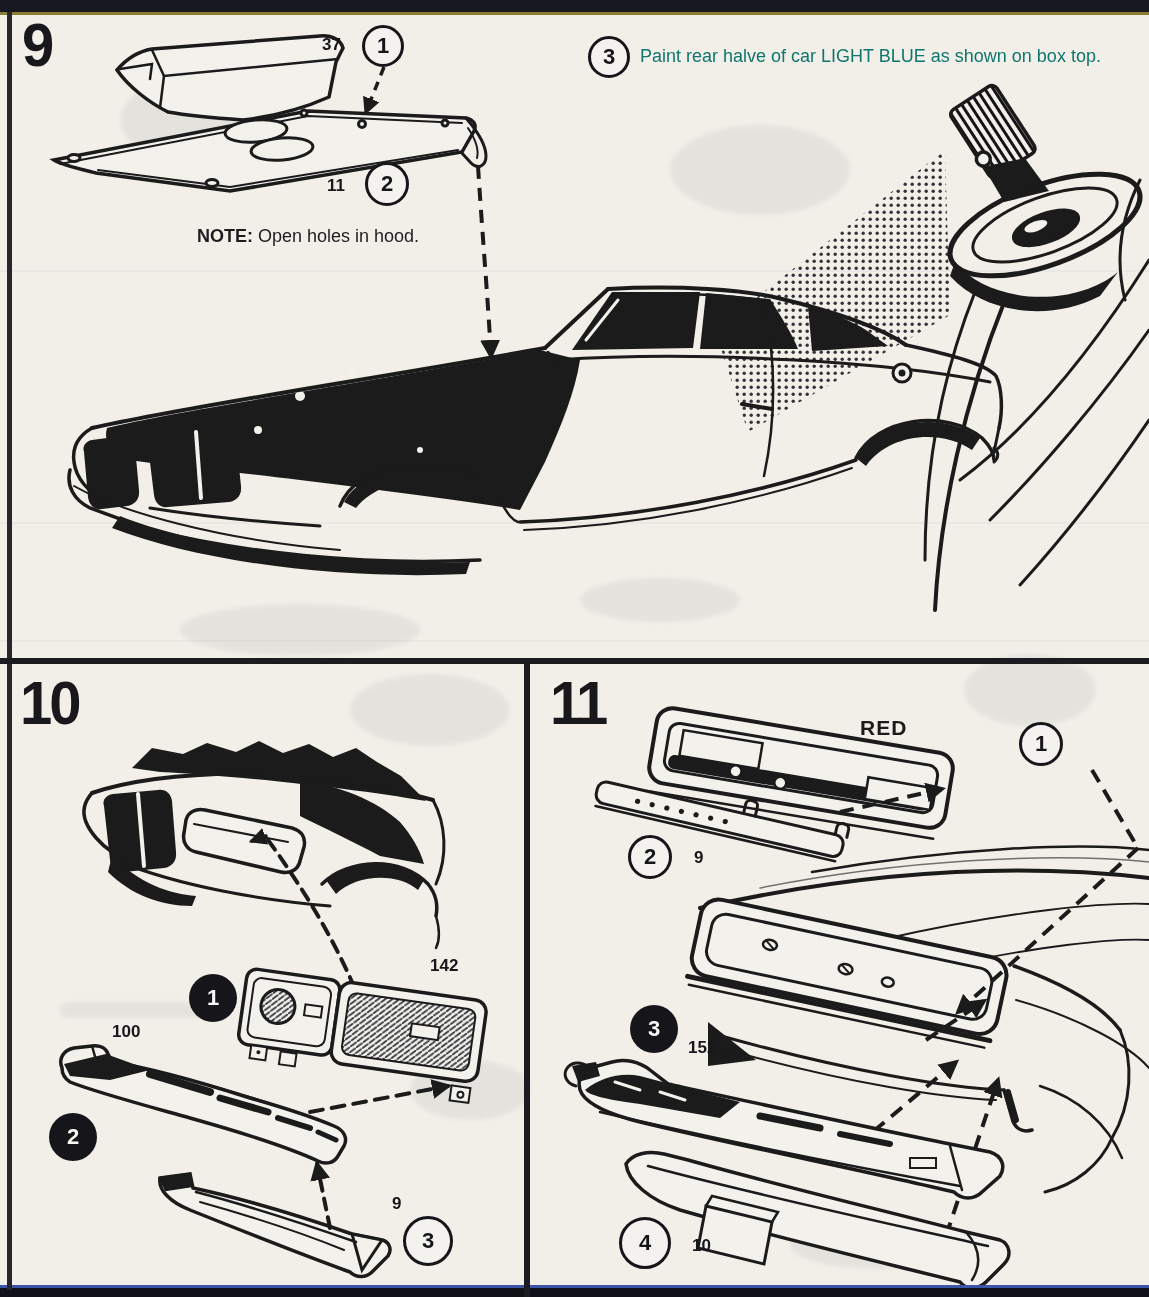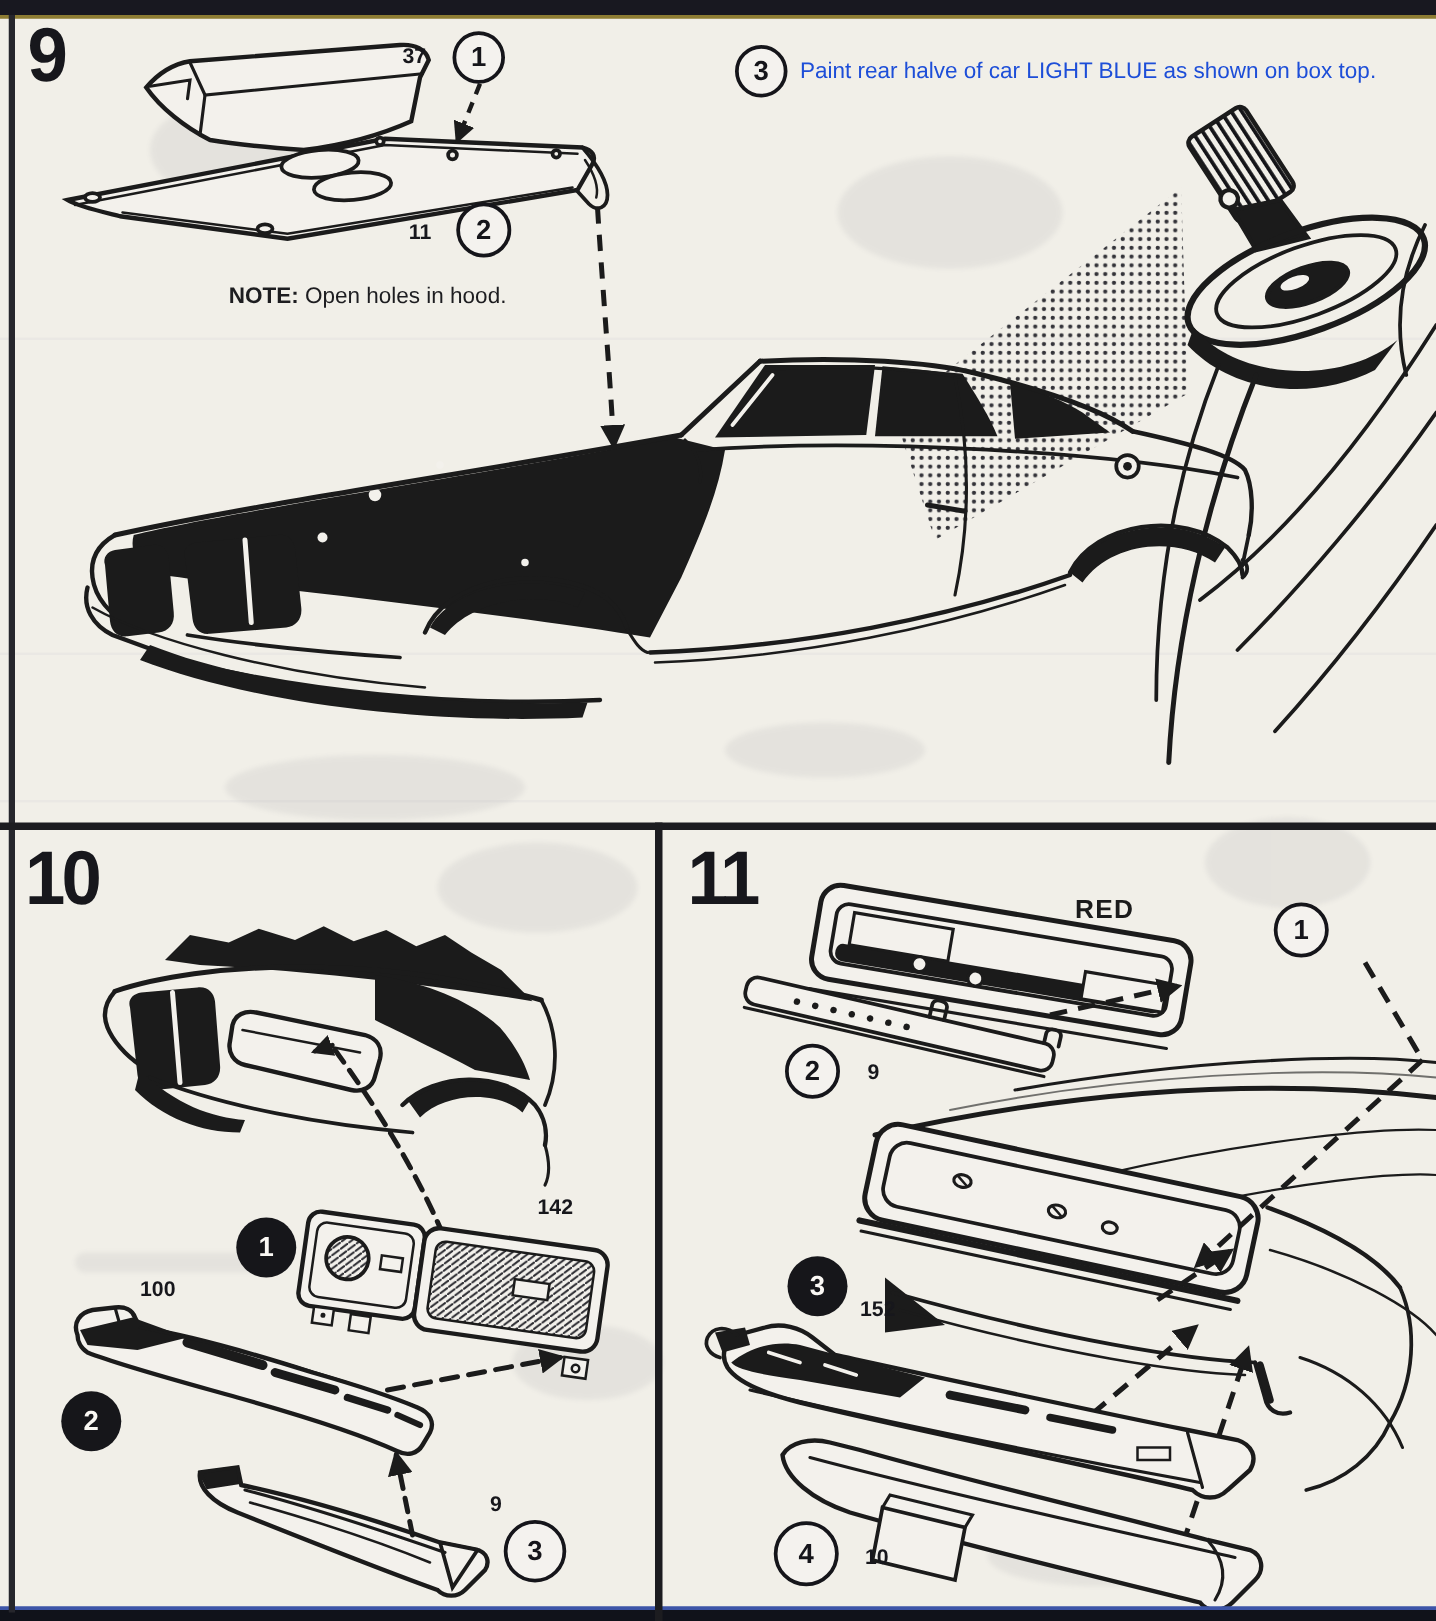--- a/index.html
+++ b/index.html
@@ -19,21 +19,21 @@
 
   .stepnum{position:absolute;font-weight:900;font-size:58px;line-height:1;
     letter-spacing:-3px;color:#17171c;transform:scaleY(1.05)}
   .partnum{position:absolute;font-weight:bold;font-size:17px;color:#17171c}
   .badge{position:absolute;border-radius:50%;display:flex;align-items:center;
     justify-content:center;font-weight:bold;font-size:22px;background:#f4f2ee;
     border:3px solid #15151a;box-sizing:border-box;color:#15151a}
   .badge.filled{background:#16161a;color:#faf8f4;border:none}
   .note{position:absolute;font-size:18px;color:#1d1d20}
   .note b{font-weight:bold}
-  .instruction{position:absolute;font-size:18px;white-space:nowrap;color:#1d4ed8}
+  .instruction{position:absolute;font-size:18px;white-space:nowrap;color:#0f766e}
   .red-label{position:absolute;font-weight:bold;font-size:21px;letter-spacing:1px}
   svg{position:absolute;left:0;top:0}
 </style>
 </head>
 <body>
 
 <svg width="1149" height="1297" viewBox="0 0 1149 1297">
   <defs>
     <marker id="ah" viewBox="0 0 10 10" refX="8" refY="5" markerWidth="5" markerHeight="5" orient="auto">
       <path d="M0,0 L10,5 L0,10 Z" fill="#1b1b1b"></path>
@@ -313,21 +313,21 @@
 <div class="abs band-bottom"></div>
 <div class="abs left-border"></div>
 <div class="abs h-divider"></div>
 <div class="abs v-divider"></div>
 
 <div class="stepnum" style="left:22px;top:16px">9</div>
 <div class="partnum" style="left:322px;top:35px">37</div>
 <div class="badge" style="left:362px;top:25px;width:42px;height:42px">1</div>
 <div class="partnum" style="left:327px;top:176px">11</div>
 <div class="badge" style="left:365px;top:162px;width:44px;height:44px">2</div>
-<div class="note" style="left:183px;top:226px"><b>NOTE:</b><span> Open holes in hood.</span></div>
+<div class="note" style="left:197px;top:226px"><b>NOTE:</b><span> Open holes in hood.</span></div>
 <div class="badge" style="left:588px;top:36px;width:42px;height:42px">3</div>
 <div class="instruction" style="left:640px;top:46px">Paint rear halve of car LIGHT BLUE as shown on box top.</div>
 
 <div class="stepnum" style="left:20px;top:674px">10</div>
 <div class="badge filled" style="left:189px;top:974px;width:48px;height:48px">1</div>
 <div class="partnum" style="left:430px;top:956px">142</div>
 <div class="partnum" style="left:112px;top:1022px">100</div>
 <div class="badge filled" style="left:49px;top:1113px;width:48px;height:48px">2</div>
 <div class="partnum" style="left:392px;top:1194px">9</div>
 <div class="badge" style="left:403px;top:1216px;width:50px;height:50px">3</div>

